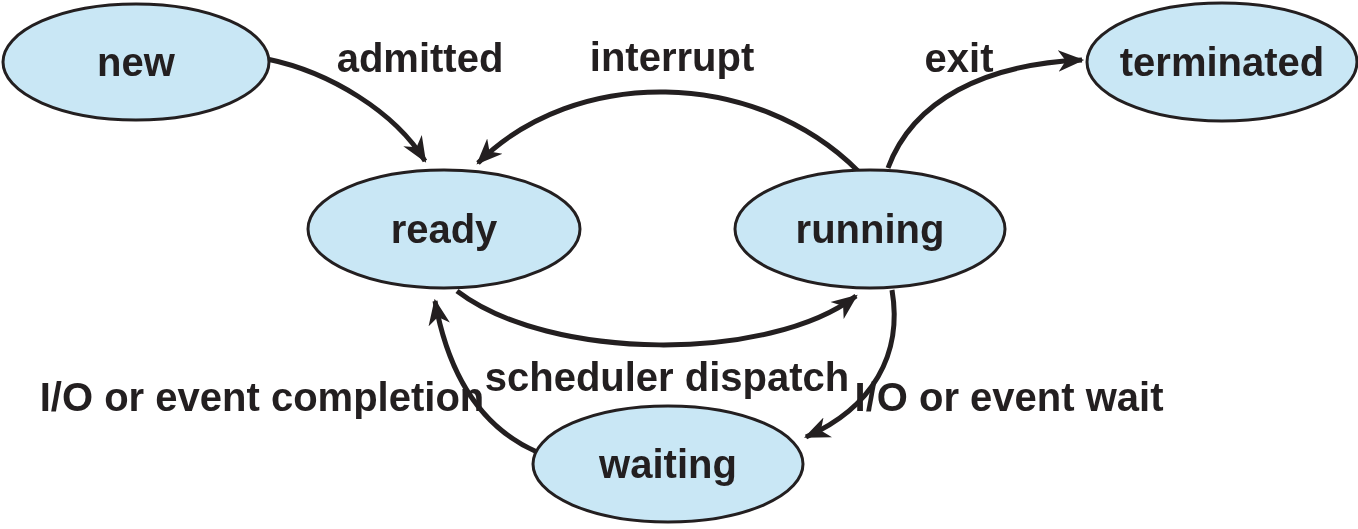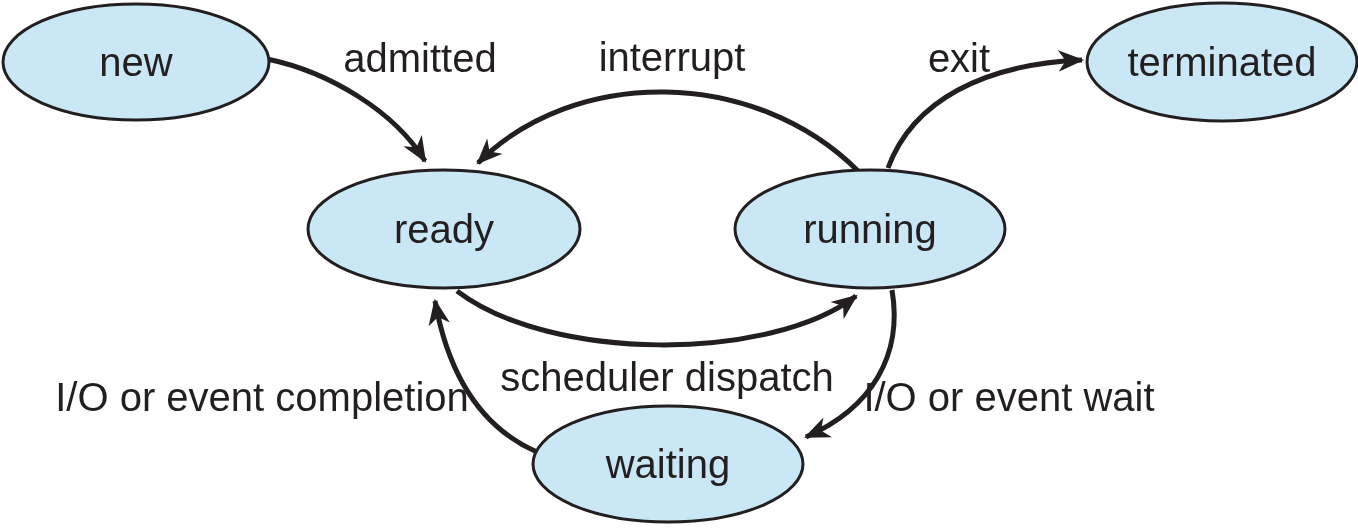--- a/index.html
+++ b/index.html
@@ -11,20 +11,21 @@
     margin: 0;
     padding: 0;
     background: var(--bg);
   }
   .canvas {
     position: relative;
     width: 1358px;
     height: 529px;
     background: var(--bg);
     overflow: hidden;
+    font-weight: bold;
   }
   svg {
     display: block;
     font-family: "Liberation Sans", sans-serif;
   }
   .state-ellipse {
     fill: var(--node-fill);
     stroke: var(--ink);
     stroke-width: 3;
   }

